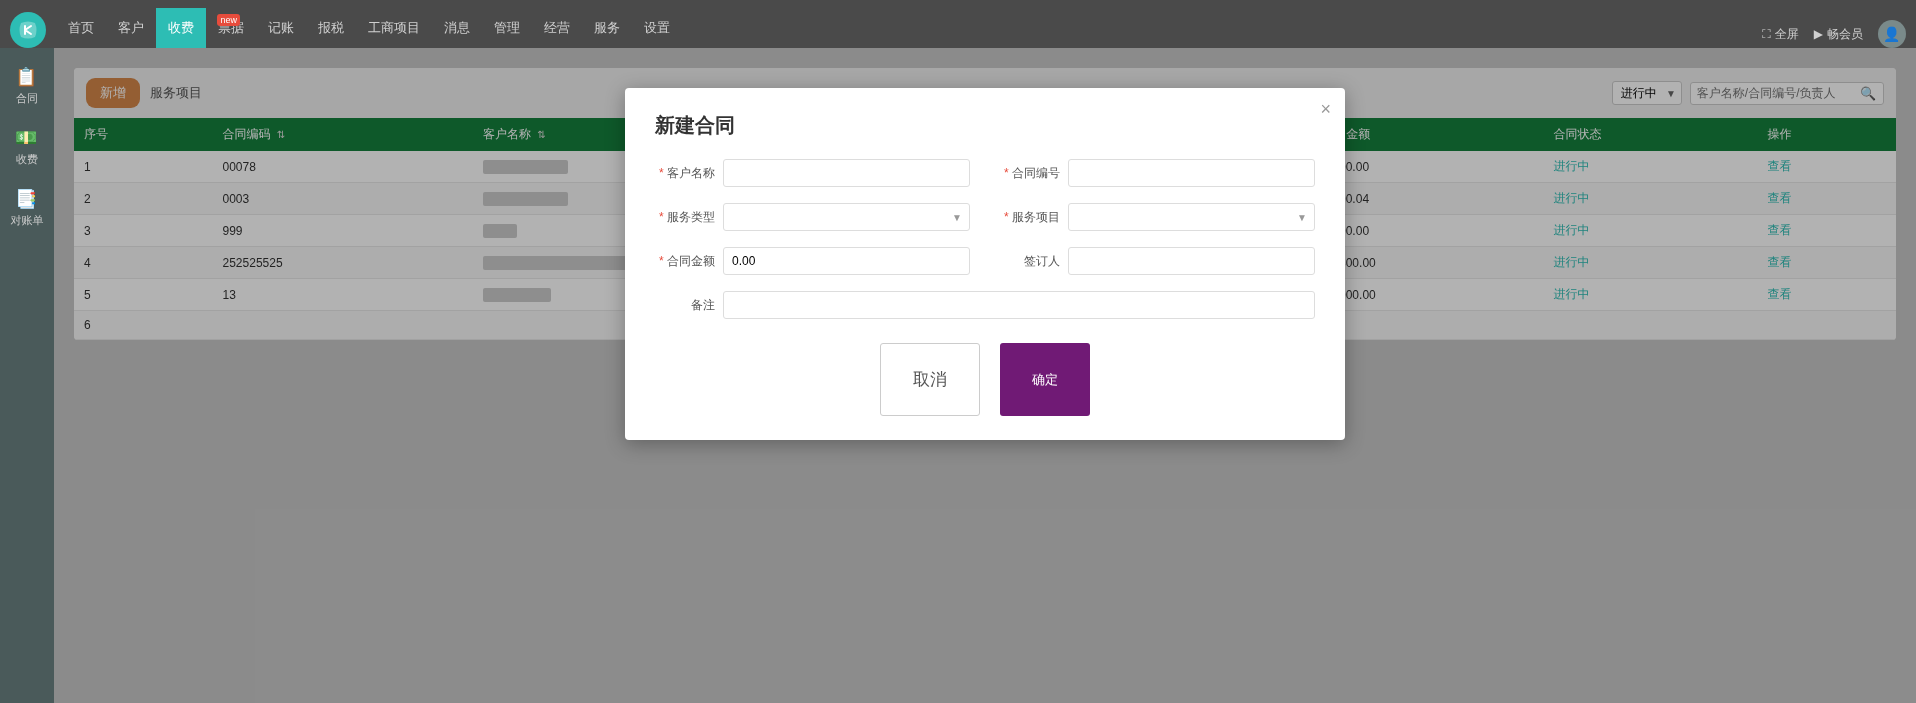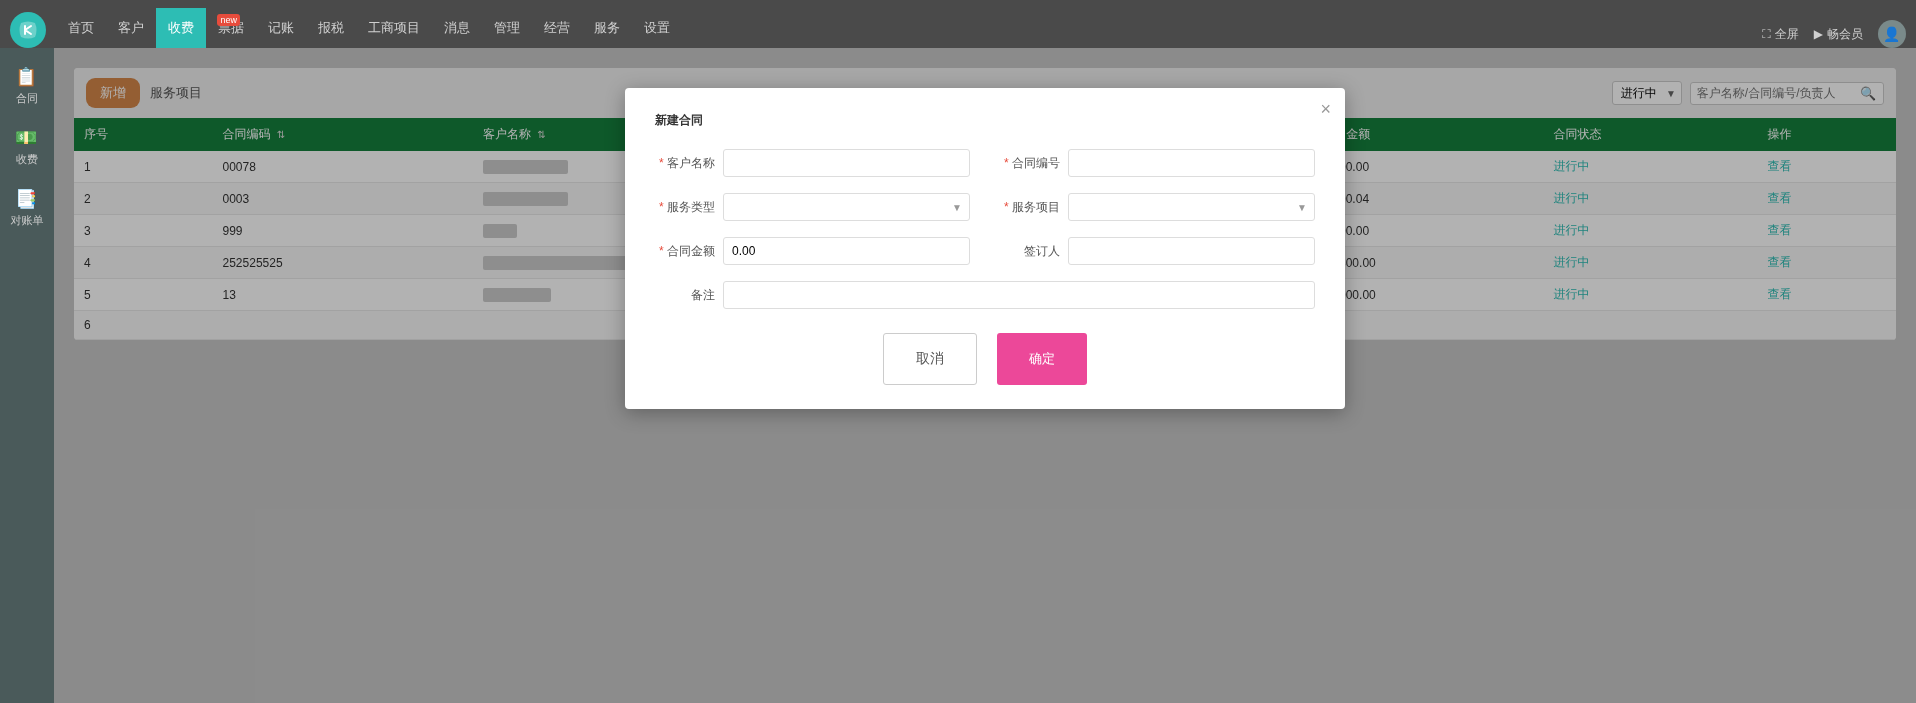--- a/index.html
+++ b/index.html
@@ -236,21 +236,21 @@
     .modal-close {
       position: absolute;
       top: 12px;
       right: 14px;
       font-size: 18px;
       color: #999;
       cursor: pointer;
       line-height: 1;
     }
     .modal-title {
-      font-size: 12px;
+      font-size: 20px;
       font-weight: bold;
       color: #333;
       margin-bottom: 20px;
     }
     .form-grid {
       display: grid;
       grid-template-columns: 1fr 1fr;
       gap: 16px 30px;
     }
     .form-row {
@@ -300,33 +300,33 @@
       font-size: 10px;
       pointer-events: none;
     }
     .modal-footer {
       display: flex;
       justify-content: center;
       gap: 20px;
       margin-top: 24px;
     }
     .btn-cancel {
-      padding: 16px 32px;
+      padding: 24px 32px;
       border: 1px solid #ccc;
       border-radius: 3px;
       background: white;
       cursor: pointer;
-      font-size: 14px;
+      font-size: 17px;
       color: #555;
     }
     .btn-confirm {
       padding: 8px 32px;
       border: none;
       border-radius: 3px;
-      background: #ec4899;
+      background: #701a75;
       color: white;
       cursor: pointer;
       font-size: 13px;
       text-align: center;
     }
     .date-input-wrapper {
       flex: 1;
       position: relative;
     }
     .date-input-wrapper input {

